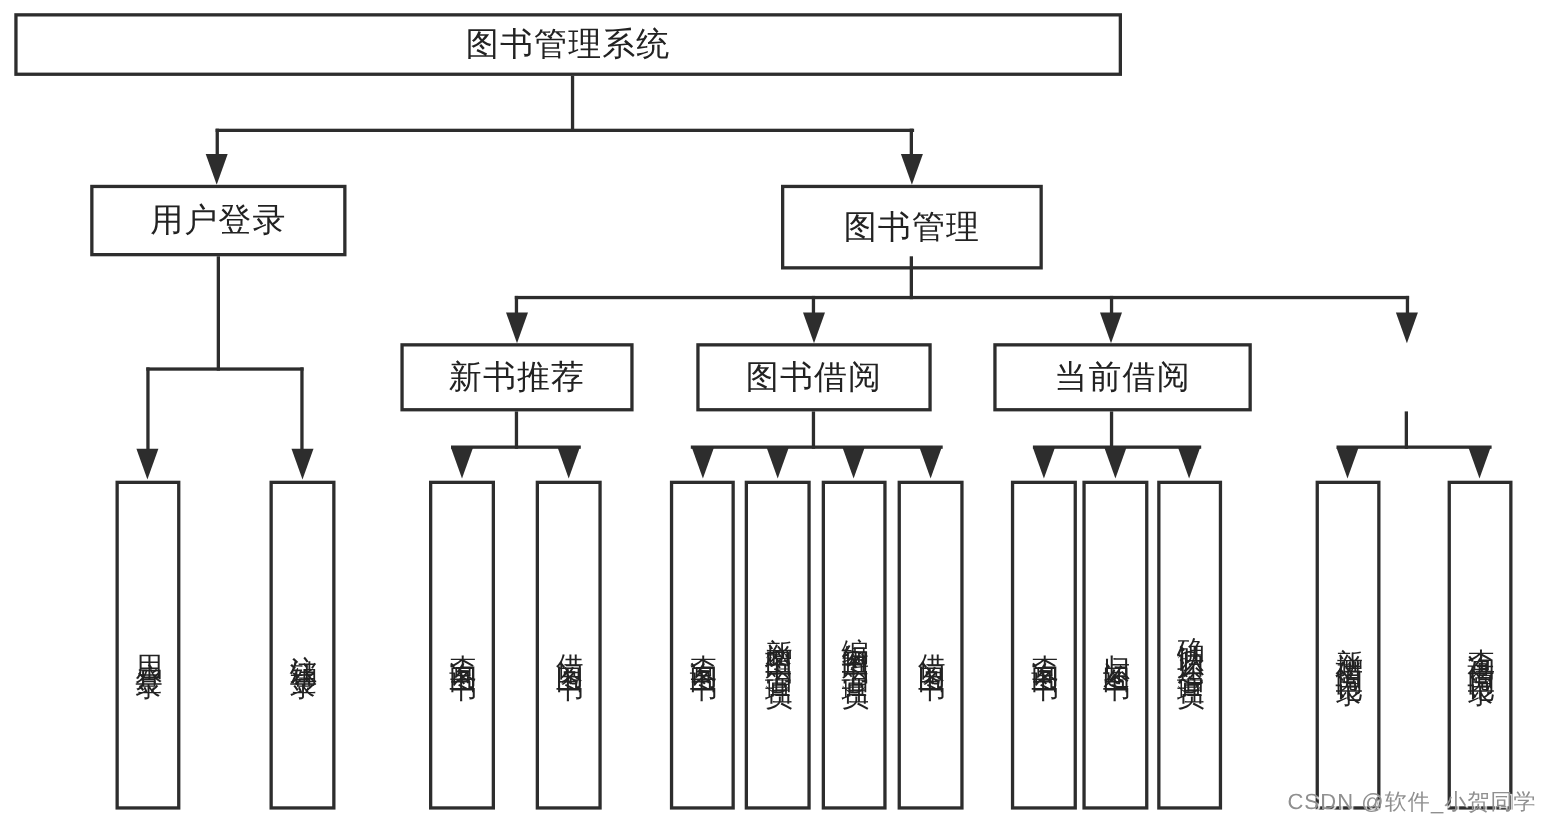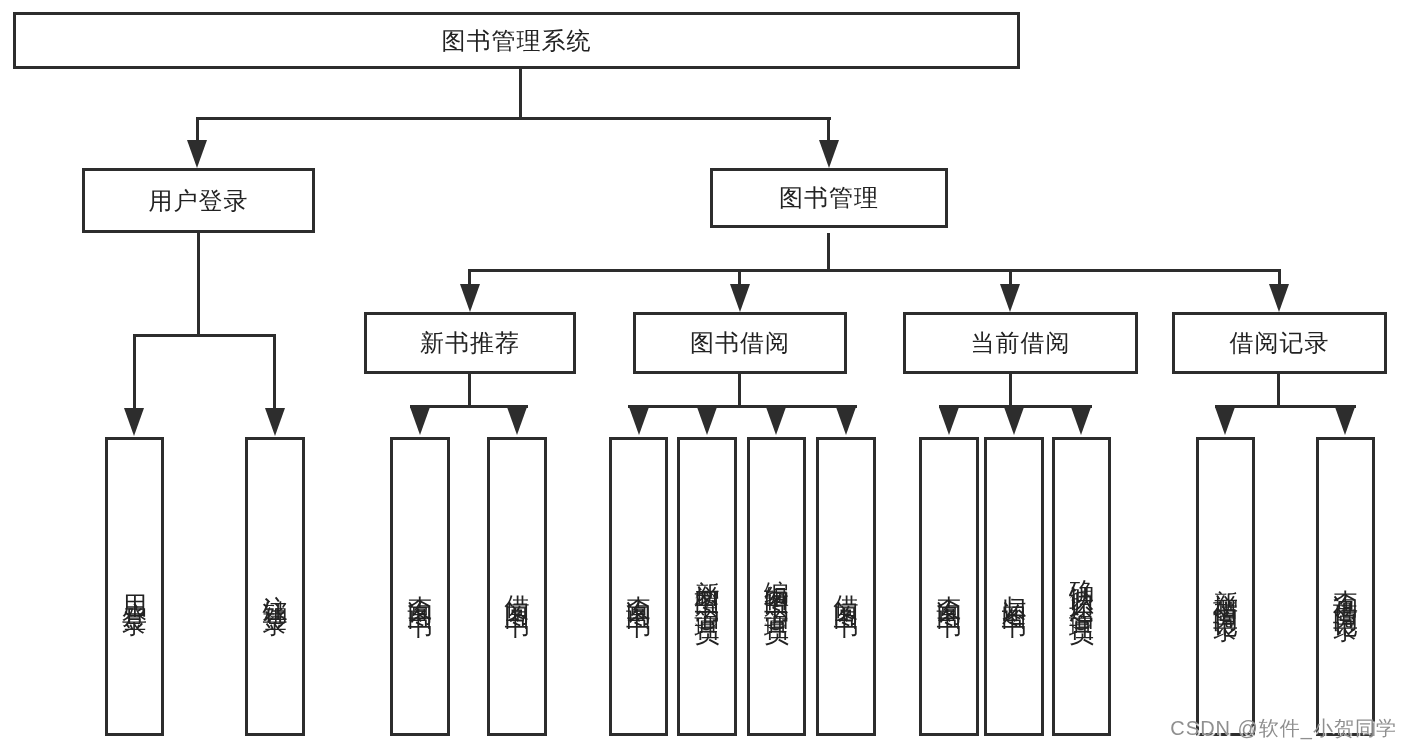--- a/index.html
+++ b/index.html
@@ -9,21 +9,21 @@
   }
   html,body{margin:0;padding:0;background:#ffffff;}
   #canvas{
     position:relative;width:1405px;height:747px;background:#ffffff;overflow:hidden;
     font-family:"Liberation Sans", sans-serif;color:var(--text);
   }
   .box{
     position:absolute;box-sizing:border-box;border:3px solid var(--line);background:#ffffff;
     display:flex;align-items:center;justify-content:center;
   }
-  .hlabel{font-size:24px;letter-spacing:1px;white-space:nowrap;}
+  .hlabel{font-size:30px;letter-spacing:1px;white-space:nowrap;}
   .vbox{
     writing-mode:vertical-rl;text-orientation:mixed;
     font-size:25px;letter-spacing:6px;line-height:1;
   }
   .hline{position:absolute;height:3px;background:var(--line);}
   .vline{position:absolute;width:3px;background:var(--line);}
   .arrow{
     position:absolute;width:0;height:0;
     border-left:10px solid transparent;border-right:10px solid transparent;
     border-top:28px solid var(--line);
@@ -41,21 +41,21 @@
   <div class="box hlabel" style="left:13px;top:12px;width:1007px;height:57px;">图书管理系统</div>
 
   <div class="vline" style="left:519px;top:69px;height:51px;"></div>
   <div class="hline" style="left:196px;top:117px;width:635px;"></div>
   <div class="vline" style="left:196px;top:117px;height:24px;"></div>
   <div class="arrow" style="left:187px;top:140px;"></div>
   <div class="vline" style="left:827px;top:117px;height:24px;"></div>
   <div class="arrow" style="left:819px;top:140px;"></div>
 
   <div class="box hlabel" style="left:82px;top:168px;width:233px;height:65px;">用户登录</div>
-  <div class="box hlabel" style="left:710px;top:168px;width:238px;height:60px;">图书管理</div>
+  <div class="box hlabel" style="left:710px;top:168px;width:238px;height:77px;">图书管理</div>
 
   <div class="vline" style="left:197px;top:233px;height:104px;"></div>
   <div class="hline" style="left:133px;top:334px;width:143px;"></div>
   <div class="vline" style="left:133px;top:334px;height:76px;"></div>
   <div class="arrow" style="left:124px;top:408px;"></div>
   <div class="vline" style="left:273px;top:334px;height:76px;"></div>
   <div class="arrow" style="left:265px;top:408px;"></div>
 
   <div class="vline" style="left:827px;top:233px;height:39px;"></div>
   <div class="hline" style="left:468px;top:269px;width:813px;"></div>
@@ -64,21 +64,20 @@
   <div class="vline" style="left:738px;top:269px;height:17px;"></div>
   <div class="arrow" style="left:730px;top:284px;"></div>
   <div class="vline" style="left:1009px;top:269px;height:17px;"></div>
   <div class="arrow" style="left:1000px;top:284px;"></div>
   <div class="vline" style="left:1278px;top:269px;height:17px;"></div>
   <div class="arrow" style="left:1269px;top:284px;"></div>
 
   <div class="box hlabel" style="left:633px;top:312px;width:214px;height:62px;">图书借阅</div>
   <div class="box hlabel" style="left:364px;top:312px;width:212px;height:62px;">新书推荐</div>
   <div class="box hlabel" style="left:903px;top:312px;width:235px;height:62px;">当前借阅</div>
-  <div class="box hlabel" style="left:1172px;top:312px;width:215px;height:62px;">借阅记录</div>
 
   <div class="vline" style="left:468px;top:374px;height:34px;"></div>
   <div class="hline" style="left:410px;top:405px;width:118px;"></div>
   <div class="arrow" style="left:410px;top:407px;"></div>
   <div class="arrow" style="left:507px;top:407px;"></div>
 
   <div class="vline" style="left:738px;top:374px;height:34px;"></div>
   <div class="hline" style="left:628px;top:405px;width:229px;"></div>
   <div class="arrow" style="left:629px;top:407px;"></div>
   <div class="arrow" style="left:697px;top:407px;"></div>

